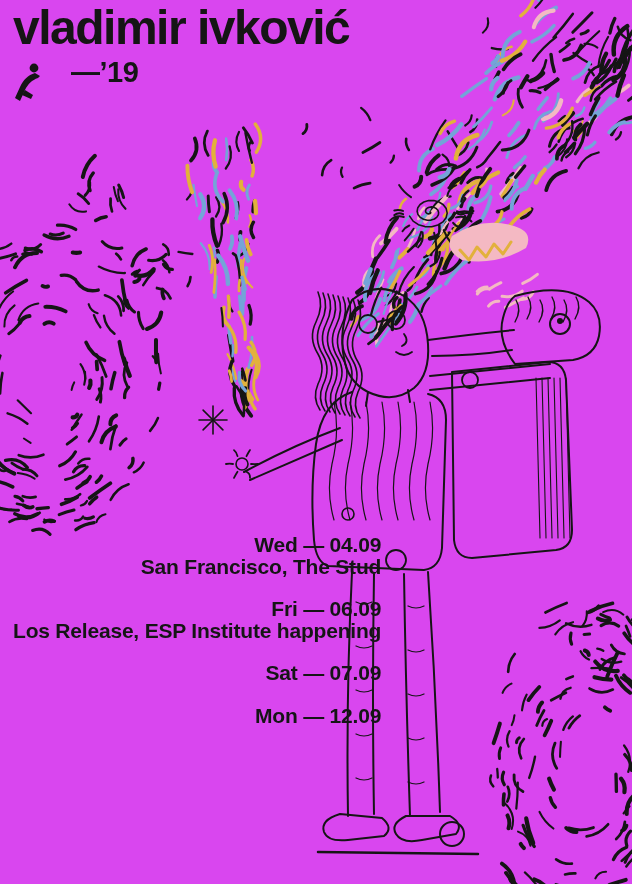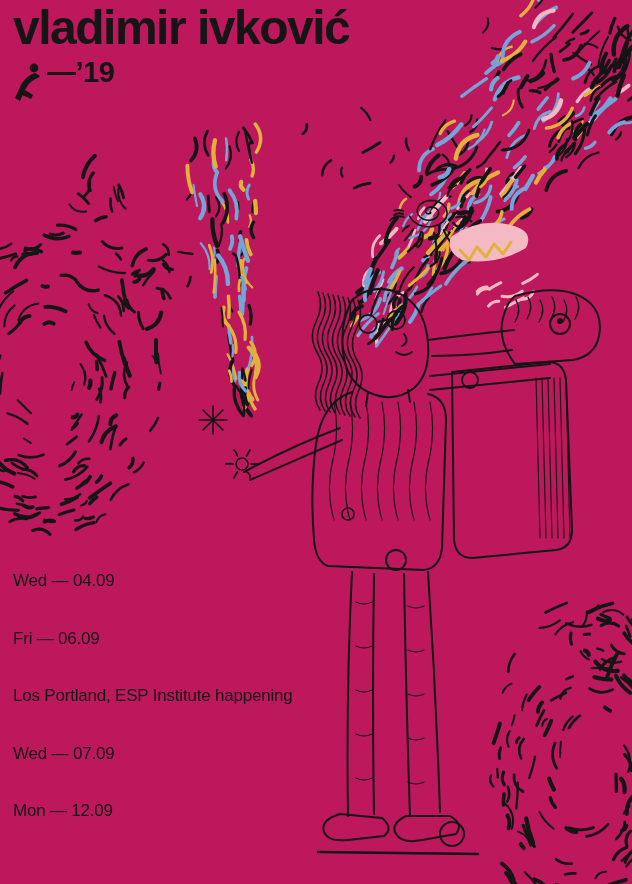--- a/index.html
+++ b/index.html
@@ -1,38 +1,38 @@
 <!DOCTYPE html>
 <html><head>
 <meta charset="utf-8">
 <style>
   * { margin:0; padding:0; box-sizing:border-box; }
   html,body { background:#ffffff; }
   body { font-family:"Liberation Sans","DejaVu Sans",sans-serif; color:#151515; }
   .poster{
     position:relative; width:632px; height:884px;
-    background:#be185d; overflow:hidden;
+    background:#d946ef; overflow:hidden;text-align:right;
   }
   svg.art{ position:absolute; left:0; top:0; z-index:0; }
   .header{ position:absolute; left:13px; top:2px; z-index:2; }
   .title{
     font-size:48px; font-weight:bold; letter-spacing:-1.5px;
     line-height:1.1; color:#151515; white-space:nowrap;
   }
-  .subtitle{ display:flex; align-items:flex-start; margin-top:1px; }
+  .subtitle{ display:flex; align-items:flex-start; margin-top:1px;gap:24px; }
   .fig-icon{ width:30px; height:42px; margin:6px 4px 0 0; flex:none; }
   .sub-lines{ font-size:29px; font-weight:bold; letter-spacing:-0.5px; line-height:1.12; }
   .dates{
     position:absolute; left:13px; top:534px; z-index:2; list-style:none;
   }
   .dates li{ margin-bottom:21px; }
   .dates li.tight{ margin-top:-19px; }
   .day,.venue{
-    font-size:17px; font-weight:normal; line-height:21.5px;
-    letter-spacing:-0.2px; white-space:nowrap;margin-top:36px;
+    font-size:21px; font-weight:bold; line-height:21.5px;
+    letter-spacing:-0.2px; white-space:nowrap;
   }
 </style>
 </head>
 <body>
 
 <div class="poster">
 
   <svg class="art" id="art" width="632" height="884" viewBox="0 0 632 884">
       <path d="M27.3 467.5 q -8.6 -10.5 -21.8 -7.1" fill="none" stroke="#151515" stroke-width="3.350591664435342" stroke-linecap="round" stroke-linejoin="round"></path>
       <path d="M110.4 483.2 q -10.5 7.1 -20.8 14.7" fill="none" stroke="#151515" stroke-width="3.7705726341810077" stroke-linecap="round" stroke-linejoin="round"></path>
@@ -820,26 +820,27 @@
       </svg>
       <div class="sub-lines">
         <div>—’19</div>
       </div>
     </div>
   </div>
 
   <ul class="dates">
     <li>
       <div class="day">Wed — 04.09</div>
+      <div class="venue">San Francisco, The Stud</div>
     </li>
     <li>
       <div class="day">Fri — 06.09</div>
-      <div class="venue">Los Portland, ESP Institute happening</div>
+      <div class="venue">Los Release, ESP Institute happening</div>
     </li>
     <li>
-      <div class="day">Wed — 07.09</div>
+      <div class="day">Sat — 07.09</div>
     </li>
     <li>
       <div class="day">Mon — 12.09</div>
     </li>
   </ul>
 
 </div>
 
 </body></html>

